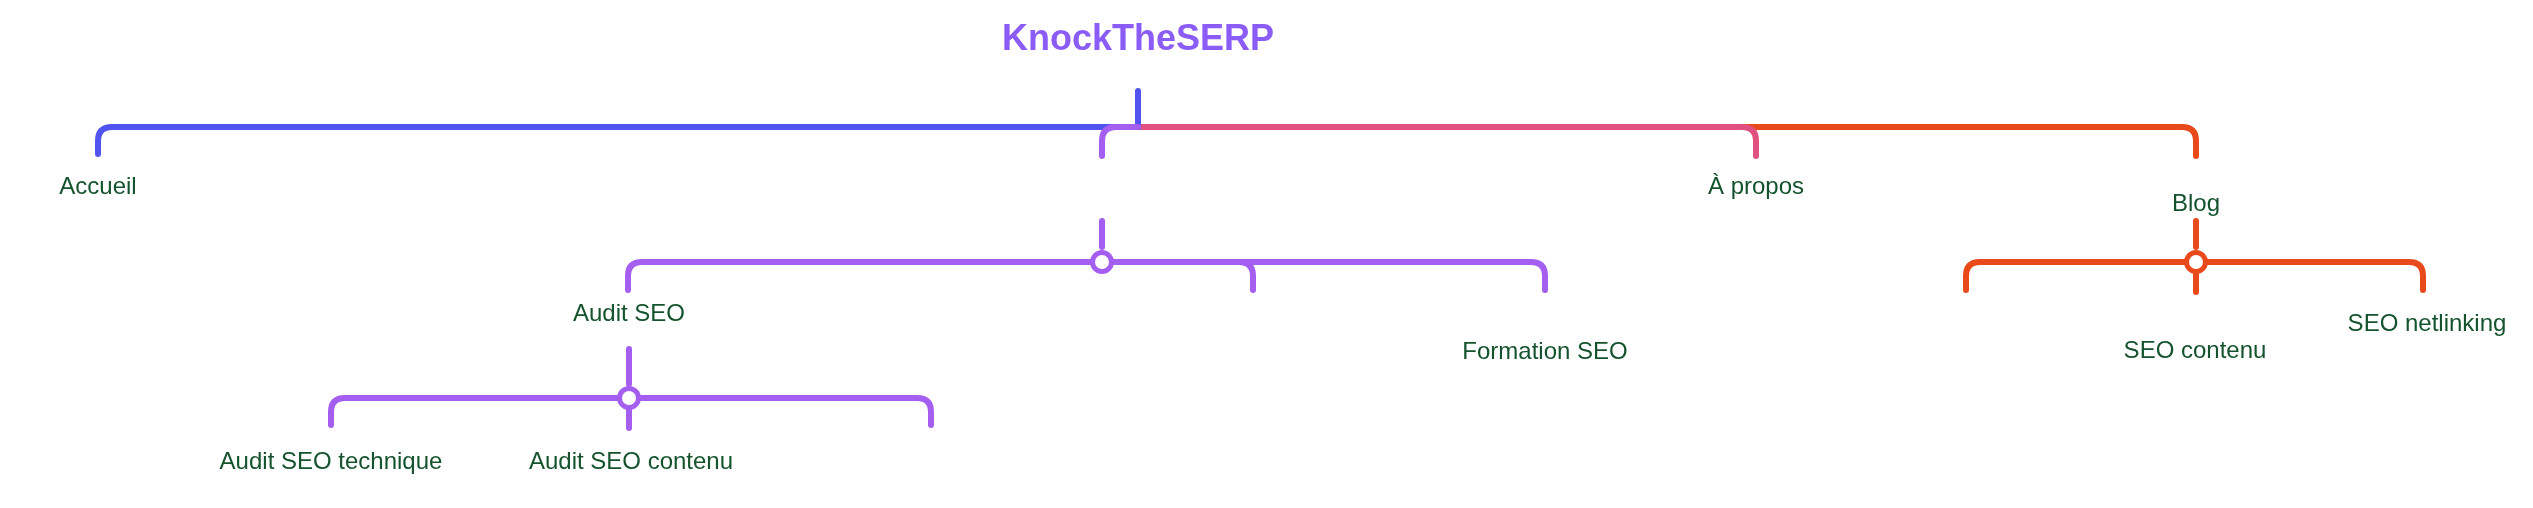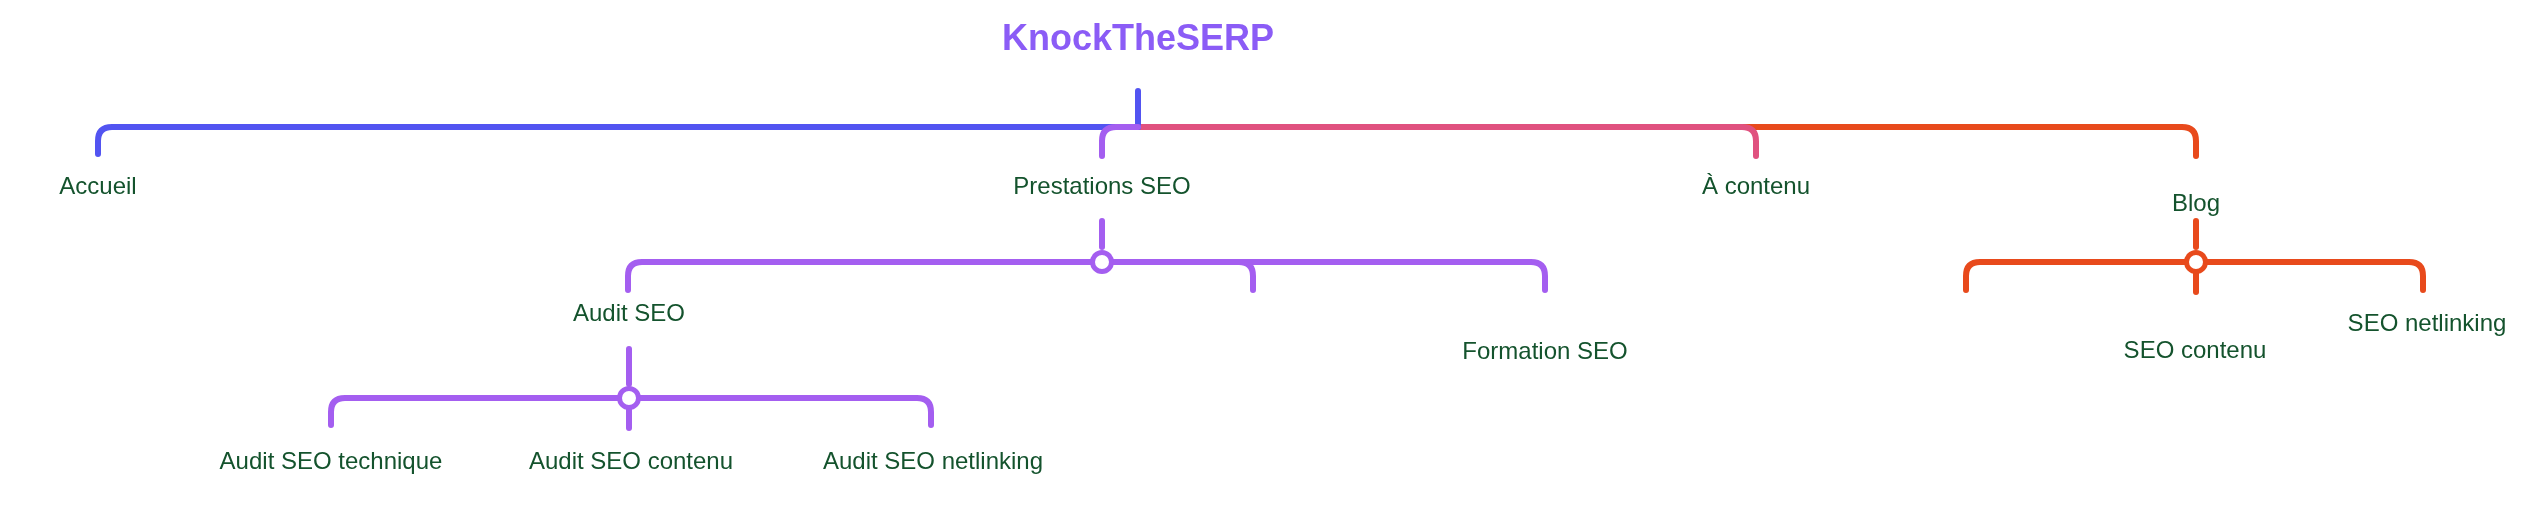--- a/index.html
+++ b/index.html
@@ -72,26 +72,24 @@
     <path d="M2196 221 L2196 247" stroke="#e84a1c"></path>
     <path d="M2196 262 L1980 262 Q1966 262 1966 276 L1966 290" stroke="#e84a1c"></path>
     <path d="M2196 262 L2196 292" stroke="#e84a1c"></path>
     <path d="M2196 262 L2409 262 Q2423 262 2423 276 L2423 290" stroke="#e84a1c"></path>
     <circle class="node-ring" cx="2196" cy="262" r="9.5" stroke="#e84a1c"></circle>
   </svg>
 
   <div class="site-title" style="left:1138px; top:18px;">KnockTheSERP</div>
 
   <div class="label" style="left:98px;   top:173px;">Accueil</div>
-  <div class="label" style="left:1102px; top:173px;">Prestations SEO</div>
-  <div class="label" style="left:1756px; top:173px;">À contenu</div>
+  <div class="label" style="left:1756px; top:173px;">À propos</div>
   <div class="label" style="left:2196px; top:190px;">Blog</div>
 
   <div class="label" style="left:629px;  top:300px;">Audit SEO</div>
   <div class="label" style="left:1545px; top:310px;margin-top:28px;">Formation SEO</div>
   <div class="label" style="left:2195px; top:310px;margin-top:27px;">SEO contenu</div>
   <div class="label" style="left:2427px; top:310px;">SEO netlinking</div>
 
   <div class="label" style="left:631px; top:448px;">Audit SEO contenu</div>
   <div class="label" style="left:331px; top:448px;">Audit SEO technique</div>
-  <div class="label" style="left:933px; top:448px;">Audit SEO netlinking</div>
 
 </div>
 
 </body></html>

